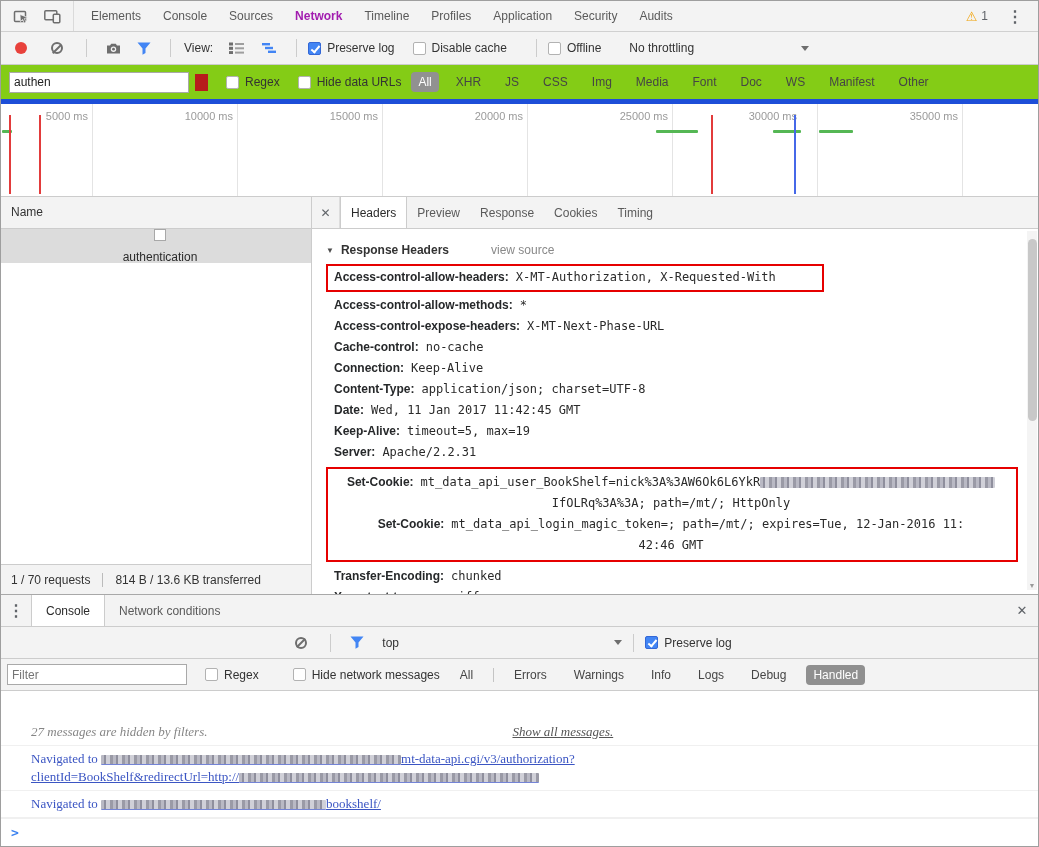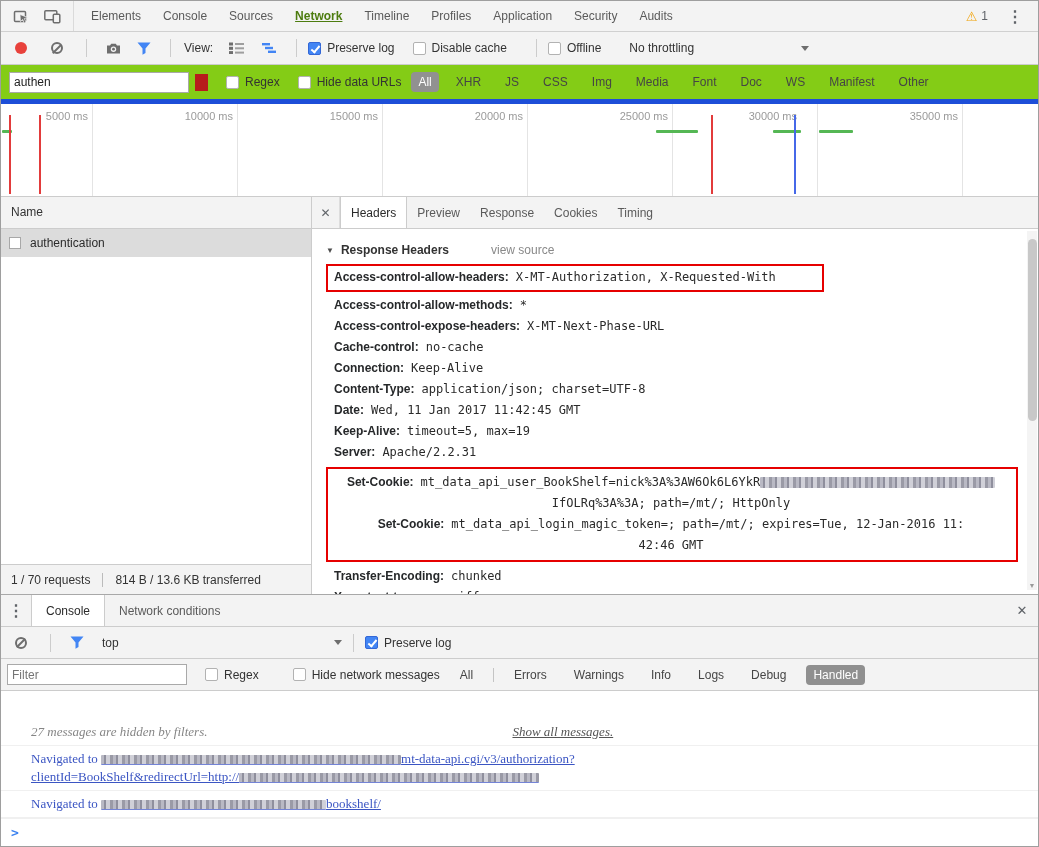--- a/index.html
+++ b/index.html
@@ -4,21 +4,21 @@
 <style>
   * { margin:0; padding:0; box-sizing:border-box; }
   html,body { background:#e9e9e9; }
   body { font-family:"Liberation Sans",sans-serif; font-size:12px; color:#333; width:1039px; height:847px; overflow:hidden; }
   #devtools { position:relative; width:1039px; height:847px; border:1px solid #9e9e9e; background:#fff; display:flex; flex-direction:column; }
 
   
   .tabbar { flex:0 0 31px; background:#f3f3f3; border-bottom:1px solid #d0d0d0; display:flex; align-items:center; }
   .tabbar-icons { display:flex; align-items:center; gap:15px; padding:0 12px; border-right:1px solid #dadada; height:100%; margin-right:6px; }
   .tab { padding:0 11px; line-height:30px; color:#5a5a5a; cursor:default; white-space:nowrap; }
-  .tab.selected { color:#4d7c0f; font-weight:bold;text-decoration:underline; }
+  .tab.selected { color:#a21caf; font-weight:bold; }
   .tabbar-right { margin-left:auto; display:flex; align-items:center; gap:14px; padding-right:10px; }
   .warning-badge { display:flex; align-items:center; gap:4px; color:#5f6368; }
   .warn-tri { color:#f1a30b; font-size:13px; line-height:1; }
   .dots-icon { color:#5f6368; font-size:16px; font-weight:bold; padding:0 5px; cursor:default; }
 
   
   .net-toolbar { flex:0 0 33px; background:#f3f3f3; border-bottom:1px solid #ccc; display:flex; align-items:center; padding:0 8px; }
   .sep { width:1px; height:18px; background:#ccc; margin:0 11px; flex:none; }
   .record-dot { width:12px; height:12px; border-radius:50%; background:#e8413b; margin:0 12px 0 6px; flex:none; }
   .block-icon { width:12px; height:12px; border:2px solid #6e6e6e; border-radius:50%; position:relative; margin:0 12px; flex:none; }
@@ -45,21 +45,21 @@
   .tl-grid { position:absolute; top:0; bottom:0; width:1px; background:#e4e4e4; }
   .tl-label { position:absolute; top:6px; width:78px; text-align:right; font-size:11px; color:#9a9a9a; }
   .tl-line { position:absolute; top:11px; bottom:2px; width:2px; }
   .tl-bar { position:absolute; height:3px; border-radius:1px; }
 
   
   .main { flex:1 1 auto; display:flex; min-height:0; }
   .left-pane { width:311px; flex:none; border-right:1px solid #ccc; display:flex; flex-direction:column; background:#fff; }
   .col-header { flex:0 0 32px; line-height:31px; background:#f3f3f3; border-bottom:1px solid #ccc; padding-left:10px; color:#333; }
   .req-list { flex:1 1 auto; overflow:hidden; }
-  .req-row { height:28px; display:flex; align-items:center; gap:9px; padding-left:8px; background:#dcdcdc; color:#2b2b2b; }
+  .req-row { height:34px; display:flex; align-items:center; gap:9px; padding-left:8px; background:#dcdcdc; color:#2b2b2b;flex-direction:column; }
   .file-icon { width:12px; height:12px; background:#fff; border:1px solid #a8a8a8; flex:none; }
   .summary-bar { flex:0 0 30px; border-top:1px solid #ccc; background:#f3f3f3; display:flex; align-items:center; padding:0 10px; color:#333; white-space:nowrap; overflow:hidden; }
   .summary-div { width:1px; height:14px; background:#bbb; margin:0 12px; flex:none; }
   .summary-size { overflow:hidden; text-overflow:ellipsis; max-width:165px; white-space:nowrap; }
 
   .right-pane { flex:1 1 auto; min-width:0; display:flex; flex-direction:column; background:#fff; position:relative; }
   .detail-tabs { flex:0 0 32px; background:#f3f3f3; border-bottom:1px solid #ccc; display:flex; align-items:stretch; }
   .close-btn { width:28px; display:flex; align-items:center; justify-content:center; color:#5f6368; font-size:12px; border-right:1px solid #ddd; cursor:default; }
   .dtab { padding:0 10px; display:flex; align-items:center; color:#5a5a5a; cursor:default; }
   .dtab.selected { background:#fff; border-left:1px solid #ccc; border-right:1px solid #ccc; color:#2b2b2b; }
@@ -83,21 +83,21 @@
   .scrollbar-thumb { position:absolute; top:8px; left:0.5px; width:9px; height:182px; background:#c8c8c8; border-radius:5px; }
   .scroll-arrow { position:absolute; bottom:1px; left:0; width:10px; text-align:center; color:#9a9a9a; font-size:7px; }
 
   
   .drawer { flex:0 0 230px; border-top:1px solid #a8a8a8; display:flex; flex-direction:column; background:#fff; }
   .drawer-tabs { flex:0 0 32px; background:#f3f3f3; border-bottom:1px solid #ccc; display:flex; align-items:stretch; }
   .drawer-dots { width:30px; display:flex; align-items:center; justify-content:center; }
   .drawer-tab { padding:0 14px; display:flex; align-items:center; color:#5a5a5a; cursor:default; }
   .drawer-tab.selected { background:#fff; border-left:1px solid #ccc; border-right:1px solid #ccc; color:#2b2b2b; }
   .drawer-close { margin-left:auto; width:32px; display:flex; align-items:center; justify-content:center; color:#5f6368; font-size:13px; }
-  .console-toolbar { flex:0 0 32px; background:#f3f3f3; border-bottom:1px solid #ccc; display:flex; align-items:center; padding:0 8px; }
+  .console-toolbar { flex:0 0 32px; background:#f3f3f3; border-bottom:1px solid #ccc; display:flex; align-items:center; padding:0 8px;justify-content:center; }
   .context-select { display:flex; align-items:center; justify-content:space-between; width:240px; margin-left:10px; color:#333; }
   .console-filter { flex:0 0 32px; background:#f3f3f3; border-bottom:1px solid #ccc; display:flex; align-items:center; padding:0 6px; }
   .level { margin-left:13px; color:#454545; padding:3px 7px; border-radius:4px; white-space:nowrap; cursor:default; }
   .level.selected { background:#8f8f8f; color:#fff; }
   .level-sep { width:1px; height:14px; background:#c4c4c4; margin-left:13px; flex:none; }
 
   .console-messages { flex:1 1 auto; overflow:hidden; font-family:Liberation Serif, serif; font-size:13px;margin-top:28px; }
   .cmsg { padding:4px 8px 4px 30px; border-bottom:1px solid #f0f0f0; line-height:18px; }
   .cmsg.info-note { color:#858585; font-style:italic; display:flex; align-items:baseline; }
   .show-all { color:#555; text-decoration:underline; margin-left:305px; cursor:default; }

